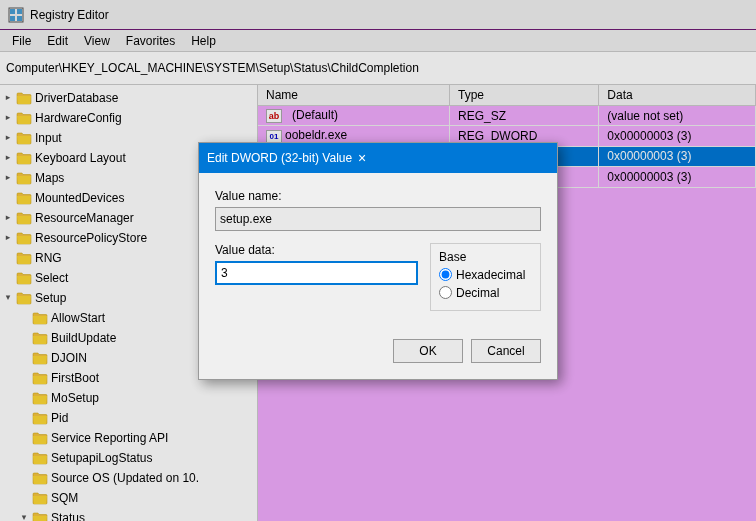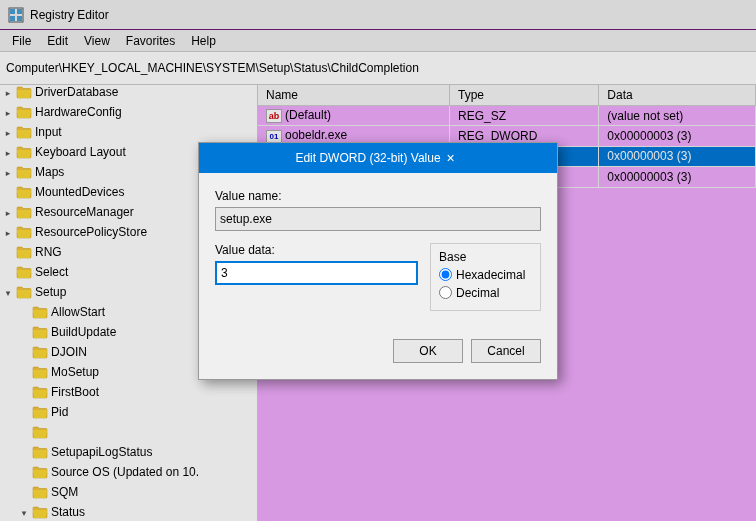--- a/index.html
+++ b/index.html
@@ -68,21 +68,21 @@
       width: 258px;
       background: #fff;
       border-right: 1px solid #ccc;
       overflow-y: auto;
       overflow-x: hidden;
       flex-shrink: 0;
     }
 
     .tree-item {
       display: flex;
-      align-items: flex-start;
+      align-items: flex-end;
       height: 20px;
       cursor: pointer;
       white-space: nowrap;
       padding-right: 4px;
     }
 
     .tree-toggle {
       width: 16px;
       height: 16px;
       display: inline-flex;
@@ -164,21 +164,21 @@
       box-shadow: 4px 4px 12px rgba(0,0,0,0.4);
       width: 360px;
     }
 
     .modal-title-bar {
       background: #0078d7;
       color: #fff;
       height: 30px;
       display: flex;
       align-items: center;
-      justify-content: center;
+      justify-content: flex-start;
       padding: 0 8px;
       font-size: 12px;
     }
     .modal-close-btn {
       width: 20px;
       height: 20px;
       background: transparent;
       border: none;
       color: #fff;
       cursor: pointer;
@@ -452,53 +452,54 @@
   </div>
       <div class="tree-item">
     <span style="display:inline-block;width:16px;flex-shrink:0;"></span>
     <span class="tree-toggle leaf"></span>
     <span class="folder-icon">
       <svg viewBox="0 0 16 14" xmlns="http://www.w3.org/2000/svg">
         <path d="M1 3 Q1 2 2 2 L6 2 L7 3.5 L14 3.5 Q15 3.5 15 4.5 L15 12 Q15 13 14 13 L2 13 Q1 13 1 12 Z" fill="#f5c542" stroke="#c8a000" stroke-width="0.5"></path>
         <path d="M1 5 L15 5 L14 13 L2 13 Z" fill="#fdd835" stroke="none"></path>
       </svg>
     </span>
+    <span class="tree-label">FirstBoot</span>
+  </div>
+      <div class="tree-item">
+    <span style="display:inline-block;width:16px;flex-shrink:0;"></span>
+    <span class="tree-toggle leaf"></span>
+    <span class="folder-icon">
+      <svg viewBox="0 0 16 14" xmlns="http://www.w3.org/2000/svg">
+        <path d="M1 3 Q1 2 2 2 L6 2 L7 3.5 L14 3.5 Q15 3.5 15 4.5 L15 12 Q15 13 14 13 L2 13 Q1 13 1 12 Z" fill="#f5c542" stroke="#c8a000" stroke-width="0.5"></path>
+        <path d="M1 5 L15 5 L14 13 L2 13 Z" fill="#fdd835" stroke="none"></path>
+      </svg>
+    </span>
     <span class="tree-label">MoSetup</span>
   </div>
       <div class="tree-item">
     <span style="display:inline-block;width:16px;flex-shrink:0;"></span>
     <span class="tree-toggle leaf"></span>
     <span class="folder-icon">
       <svg viewBox="0 0 16 14" xmlns="http://www.w3.org/2000/svg">
         <path d="M1 3 Q1 2 2 2 L6 2 L7 3.5 L14 3.5 Q15 3.5 15 4.5 L15 12 Q15 13 14 13 L2 13 Q1 13 1 12 Z" fill="#f5c542" stroke="#c8a000" stroke-width="0.5"></path>
         <path d="M1 5 L15 5 L14 13 L2 13 Z" fill="#fdd835" stroke="none"></path>
       </svg>
     </span>
-    <span class="tree-label">FirstBoot</span>
-  </div>
-      <div class="tree-item">
-    <span style="display:inline-block;width:16px;flex-shrink:0;"></span>
-    <span class="tree-toggle leaf"></span>
-    <span class="folder-icon">
-      <svg viewBox="0 0 16 14" xmlns="http://www.w3.org/2000/svg">
-        <path d="M1 3 Q1 2 2 2 L6 2 L7 3.5 L14 3.5 Q15 3.5 15 4.5 L15 12 Q15 13 14 13 L2 13 Q1 13 1 12 Z" fill="#f5c542" stroke="#c8a000" stroke-width="0.5"></path>
-        <path d="M1 5 L15 5 L14 13 L2 13 Z" fill="#fdd835" stroke="none"></path>
-      </svg>
-    </span>
     <span class="tree-label">Pid</span>
   </div>
       <div class="tree-item">
     <span style="display:inline-block;width:16px;flex-shrink:0;"></span>
     <span class="tree-toggle leaf"></span>
     <span class="folder-icon">
       <svg viewBox="0 0 16 14" xmlns="http://www.w3.org/2000/svg">
         <path d="M1 3 Q1 2 2 2 L6 2 L7 3.5 L14 3.5 Q15 3.5 15 4.5 L15 12 Q15 13 14 13 L2 13 Q1 13 1 12 Z" fill="#f5c542" stroke="#c8a000" stroke-width="0.5"></path>
         <path d="M1 5 L15 5 L14 13 L2 13 Z" fill="#fdd835" stroke="none"></path>
       </svg>
     </span>
+    <span class="tree-label">Service Reporting API</span>
   </div>
       <div class="tree-item">
     <span style="display:inline-block;width:16px;flex-shrink:0;"></span>
     <span class="tree-toggle leaf"></span>
     <span class="folder-icon">
       <svg viewBox="0 0 16 14" xmlns="http://www.w3.org/2000/svg">
         <path d="M1 3 Q1 2 2 2 L6 2 L7 3.5 L14 3.5 Q15 3.5 15 4.5 L15 12 Q15 13 14 13 L2 13 Q1 13 1 12 Z" fill="#f5c542" stroke="#c8a000" stroke-width="0.5"></path>
         <path d="M1 5 L15 5 L14 13 L2 13 Z" fill="#fdd835" stroke="none"></path>
       </svg>
     </span>
@@ -543,21 +544,21 @@
     <table class="reg-table">
       <thead>
         <tr>
           <th>Name</th>
           <th>Type</th>
           <th>Data</th>
         </tr>
       </thead>
       <tbody id="reg-tbody">
           <tr>
-            <td><span style="display:inline-flex;align-items:center;justify-content:center;width:16px;height:14px;background:#fff;border:1px solid #aaa;font-size:9px;font-weight:bold;color:#c00;margin-right:3px;">ab</span>(Default)</td>
+            <td><span style="display:inline-flex;align-items:center;justify-content:center;width:16px;height:14px;background:#fff;border:1px solid #aaa;font-size:9px;font-weight:bold;color:#c00;margin-right:10px;">ab</span>(Default)</td>
             <td>REG_SZ</td>
             <td>(value not set)</td>
           </tr>
           <tr>
             <td><span style="display:inline-flex;align-items:center;justify-content:center;width:16px;height:14px;background:#fff;border:1px solid #aaa;font-size:8px;font-weight:bold;color:#00c;margin-right:3px;">01</span>oobeldr.exe</td>
             <td>REG_DWORD</td>
             <td>0x00000003 (3)</td>
           </tr>
           <tr class="selected selected-outline">
             <td style="outline: rgb(204, 0, 0) solid 2px; outline-offset: -2px;"><span style="display:inline-flex;align-items:center;justify-content:center;width:16px;height:14px;background:#fff;border:1px solid #aaa;font-size:8px;font-weight:bold;color:#00c;margin-right:3px;">01</span>setup.exe</td>

